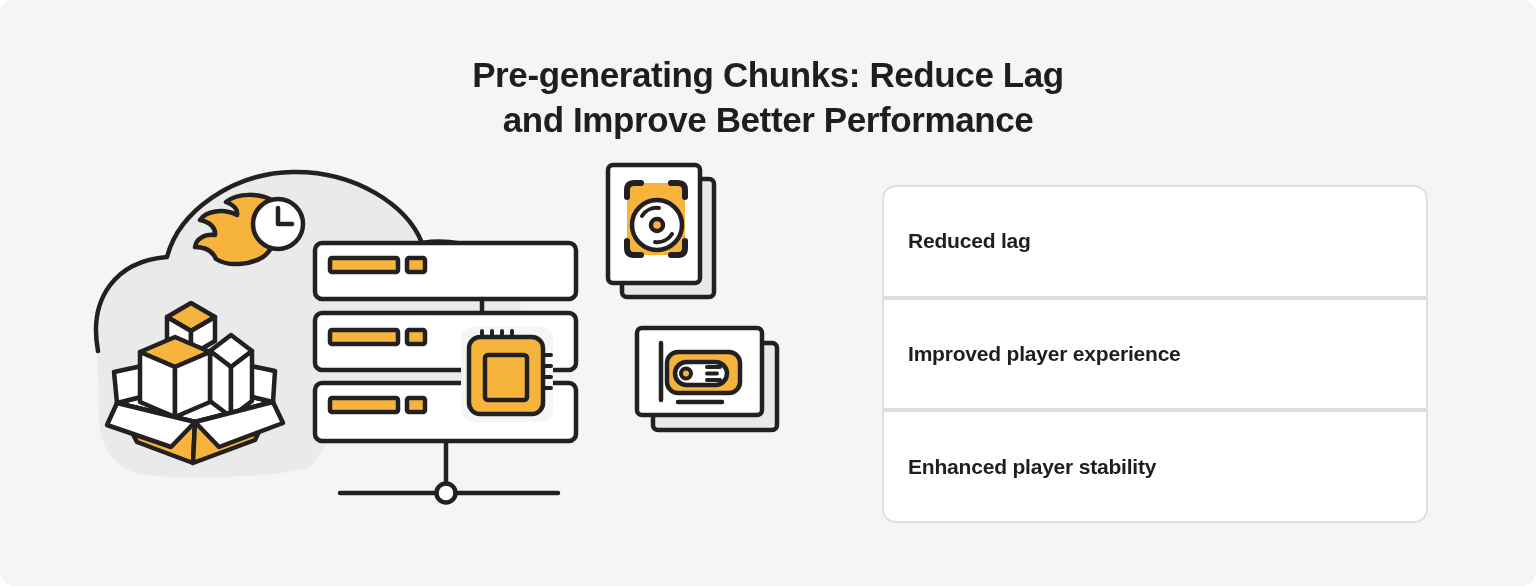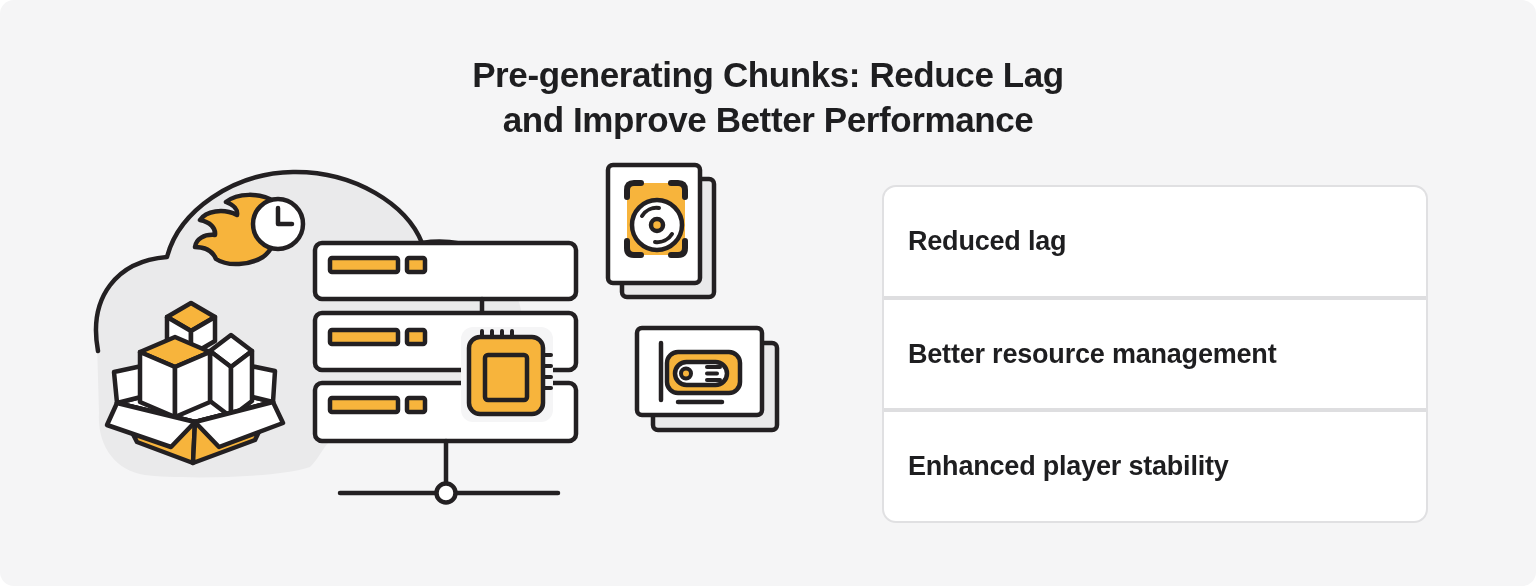--- a/index.html
+++ b/index.html
@@ -61,21 +61,21 @@
     display: flex;
     flex-direction: column;
     gap: 4px;
   }
   .benefit-row {
     flex: 1;
     background: var(--card-white, #FFFFFF);
     display: flex;
     align-items: center;
     padding-left: 24px;
-    font-size: 27px;
+    font-size: 21px;
     font-weight: 600;
     letter-spacing: -0.2px;
     color: var(--text-dark, #1E1E20);
   }
 </style>
 </head>
 <body>
 
 <div class="page">
 
@@ -200,20 +200,20 @@
       <line class="f-n s4" x1="622" y1="235" x2="635" y2="235"></line>
       <line class="f-n s" x1="593" y1="257" x2="637" y2="257"></line>
     </g>
   </svg>
 
   <div class="benefits-panel">
     <div class="benefit-row">
       <span>Reduced lag</span>
     </div>
     <div class="benefit-row">
-      <span>Better resource management</span>
+      <span>Improved player experience</span>
     </div>
     <div class="benefit-row">
       <span>Enhanced player stability</span>
     </div>
   </div>
 
 </div>
 
 </body></html>

